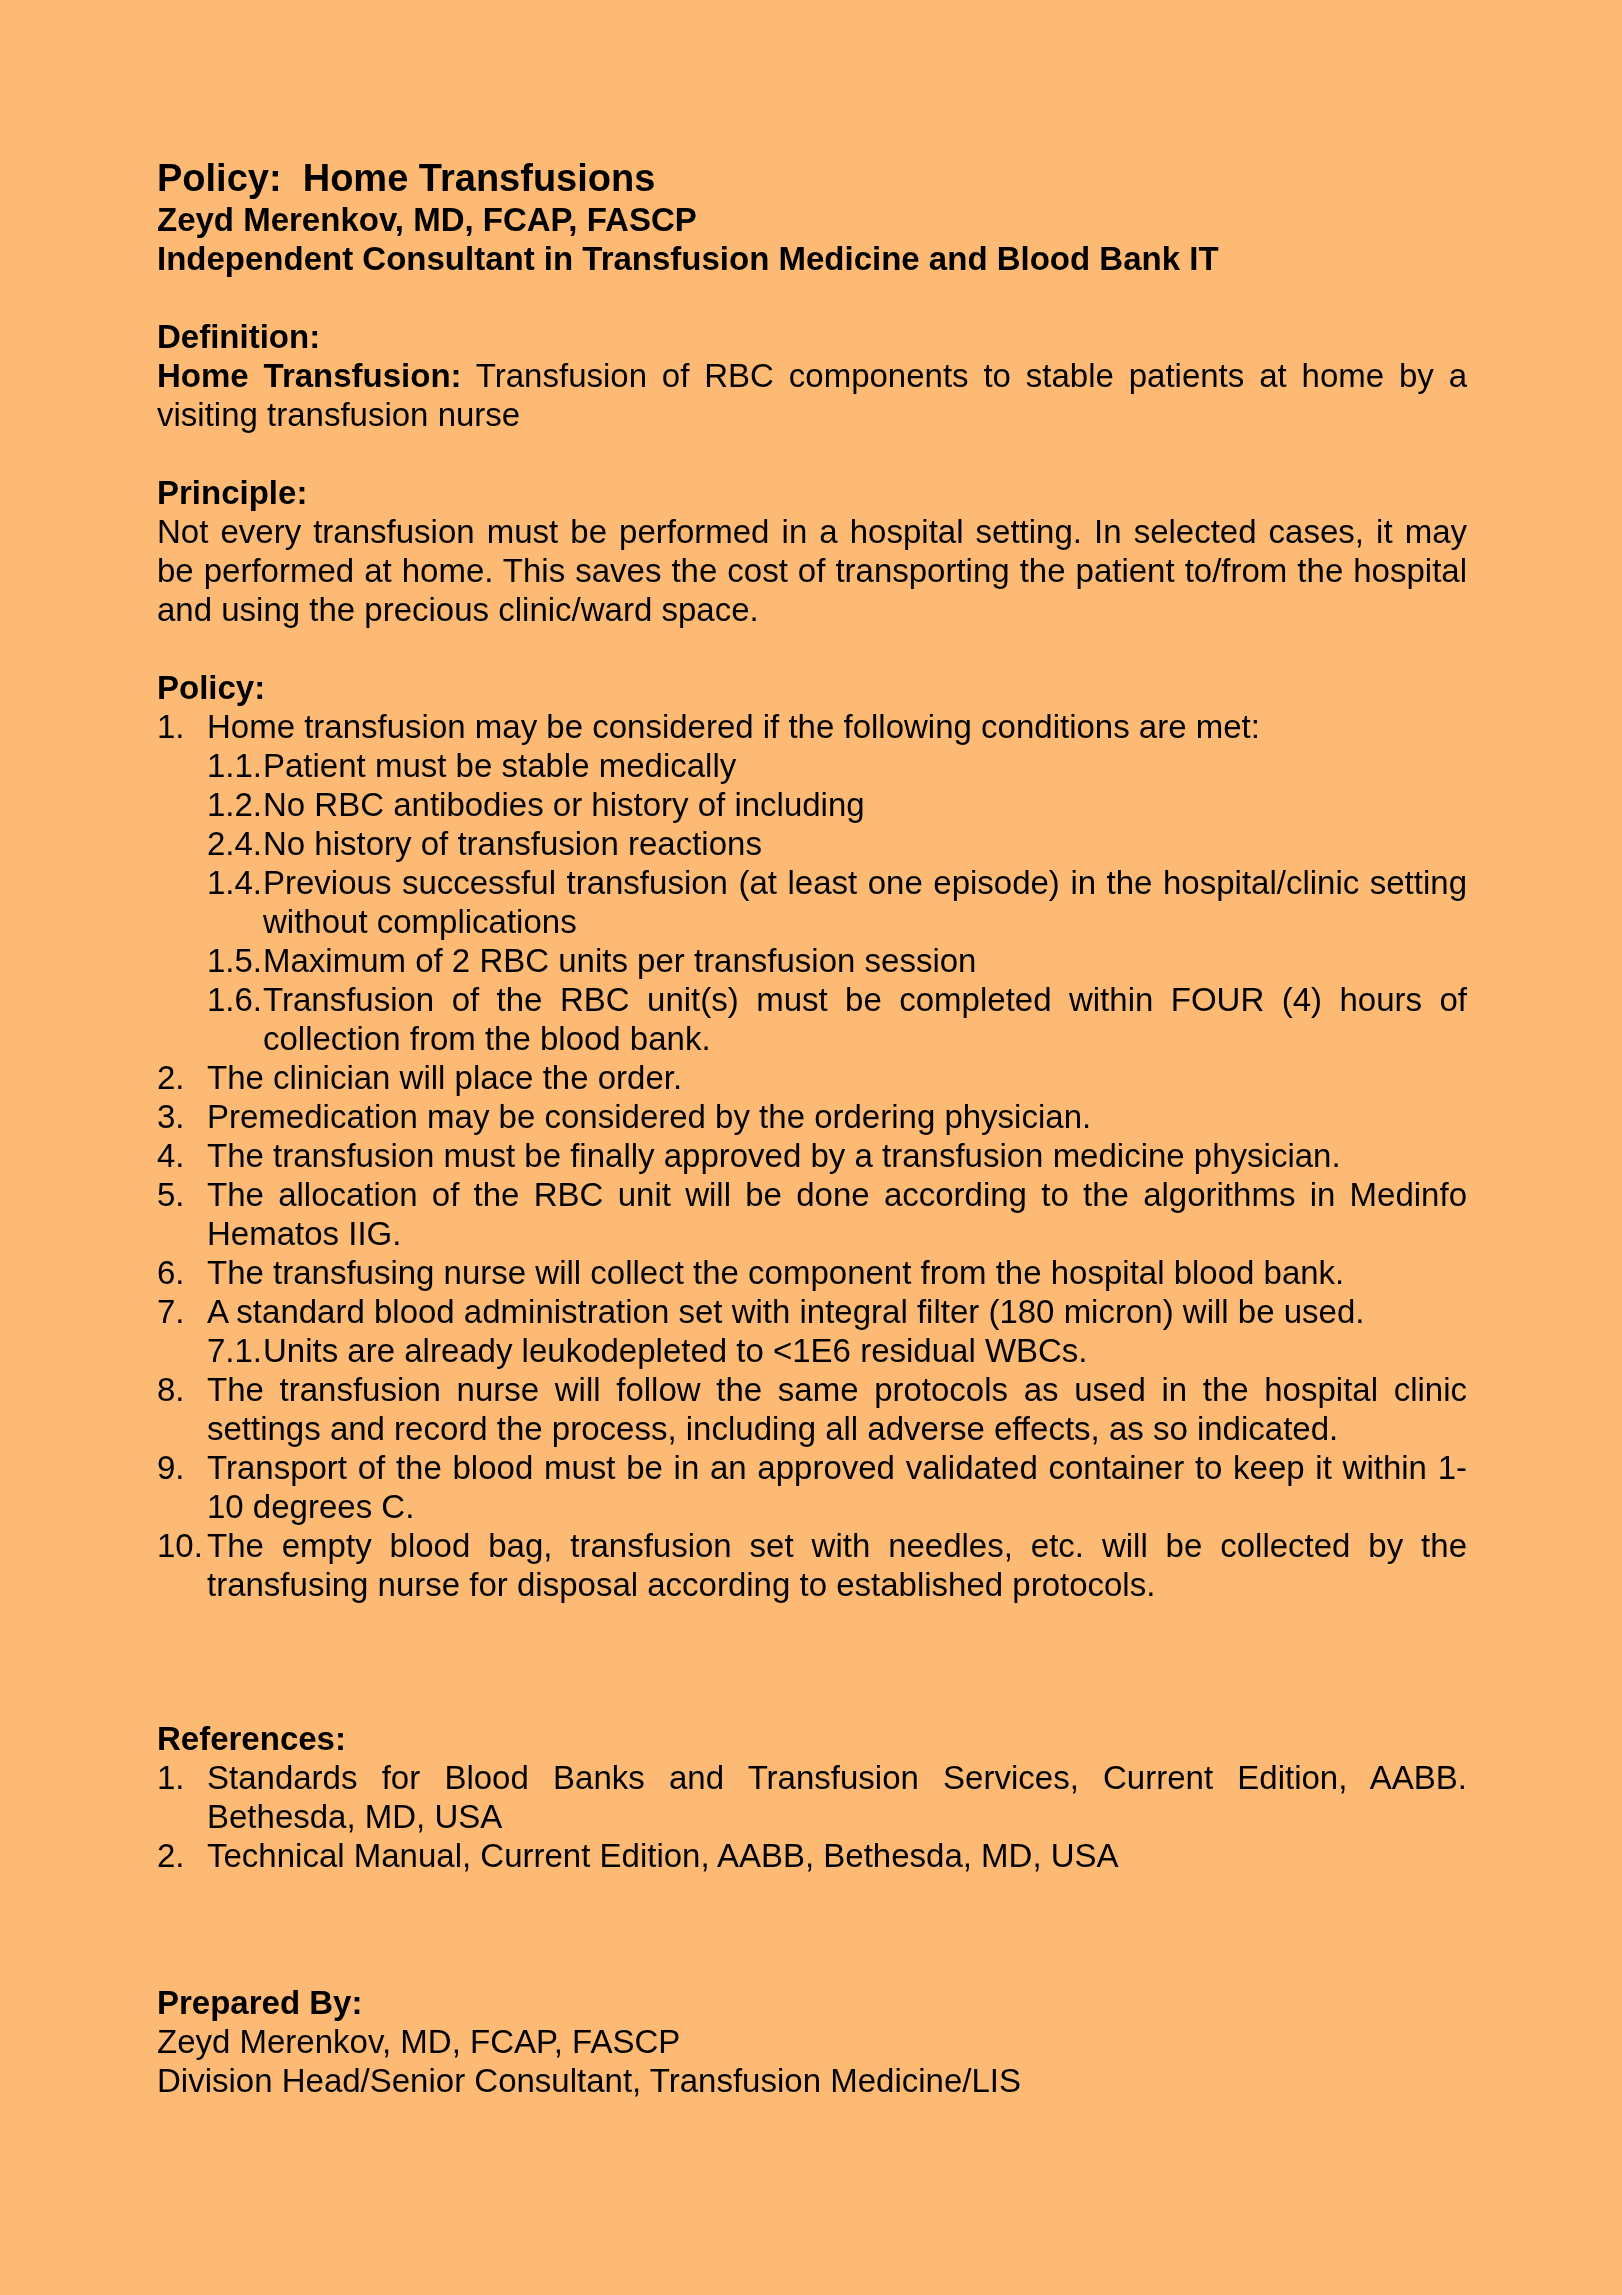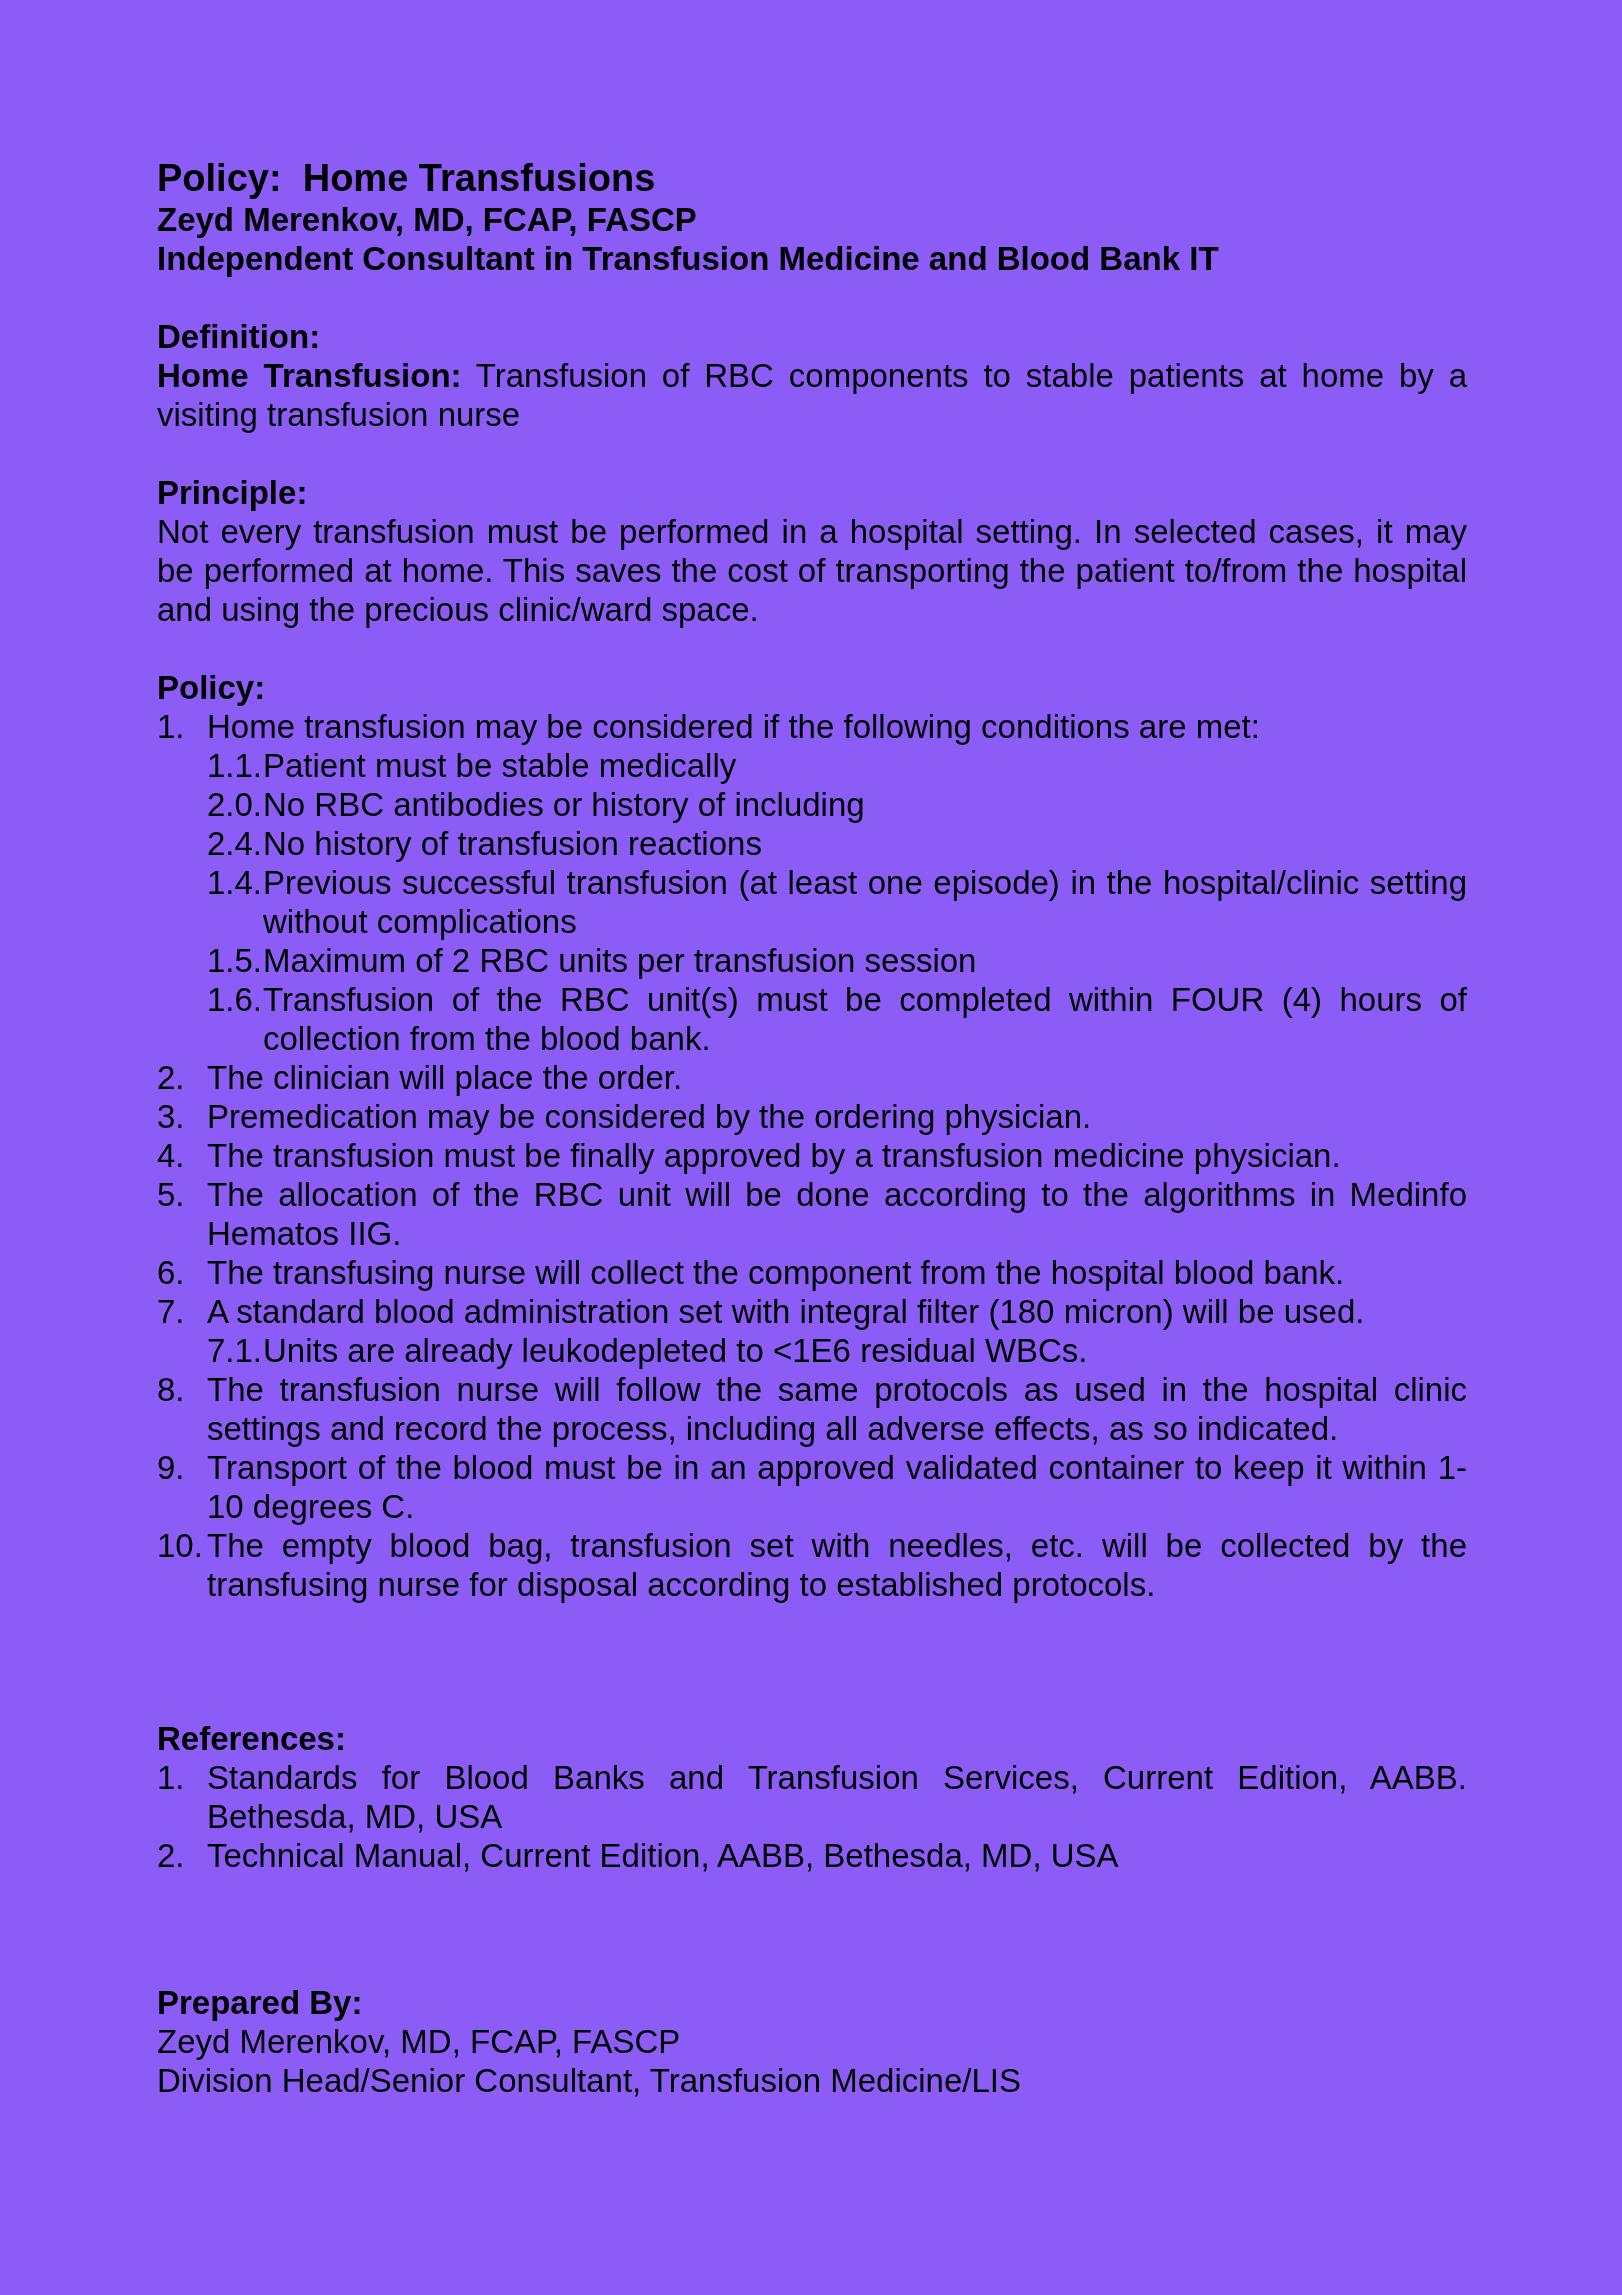--- a/index.html
+++ b/index.html
@@ -6,21 +6,21 @@
     margin: 0;
     padding: 0;
     background: #ffffff;
   }
   .page {
     position: relative;
     width: 1623px;
     height: 2295px;
     box-sizing: border-box;
     padding: 157px 156px 0 157px;
-    background: #8b5cf6;
+    background: #fdba74;
     color: #000000;
     font-family: "Liberation Sans", sans-serif;
     font-size: 33px;
     line-height: 39px;
     overflow: hidden;
   }
   .doc-title {
     font-size: 38px;
     font-weight: 700;
     line-height: 43px;
@@ -87,21 +87,21 @@
   <section class="sec">
     <div class="h">Principle:</div>
     <p class="just">Not every transfusion must be performed in a hospital setting.  In selected cases, it may be performed at home.  This saves the cost of transporting the patient to/from the hospital and using the precious clinic/ward space.</p>
   </section>
 
   <section class="sec">
     <div class="h">Policy:</div>
 
     <div class="l1"><span class="num">1.</span><span>Home transfusion may be considered if the following conditions are met:</span></div>
     <div class="l2"><span class="num">1.1.</span><span>Patient must be stable medically</span></div>
-    <div class="l2"><span class="num">2.0.</span><span>No RBC antibodies or history of including</span></div>
+    <div class="l2"><span class="num">1.2.</span><span>No RBC antibodies or history of including</span></div>
     <div class="l2"><span class="num">2.4.</span><span>No history of transfusion reactions</span></div>
     <div class="l2"><span class="num">1.4.</span><span>Previous successful transfusion (at least one episode) in the hospital/clinic setting without complications</span></div>
     <div class="l2"><span class="num">1.5.</span><span>Maximum of 2 RBC units per transfusion session</span></div>
     <div class="l2"><span class="num">1.6.</span><span>Transfusion of the RBC unit(s) must be completed within FOUR (4) hours of collection from the blood bank.</span></div>
     <div class="l1"><span class="num">2.</span><span>The clinician will place the order.</span></div>
     <div class="l1"><span class="num">3.</span><span>Premedication may be considered by the ordering physician.</span></div>
     <div class="l1"><span class="num">4.</span><span>The transfusion must be finally approved by a transfusion medicine physician.</span></div>
     <div class="l1"><span class="num">5.</span><span>The allocation of the RBC unit will be done according to the algorithms in Medinfo Hematos IIG.</span></div>
     <div class="l1"><span class="num">6.</span><span>The transfusing nurse will collect the component from the hospital blood bank.</span></div>
     <div class="l1"><span class="num">7.</span><span>A standard blood administration set with integral filter (180 micron) will be used.</span></div>

